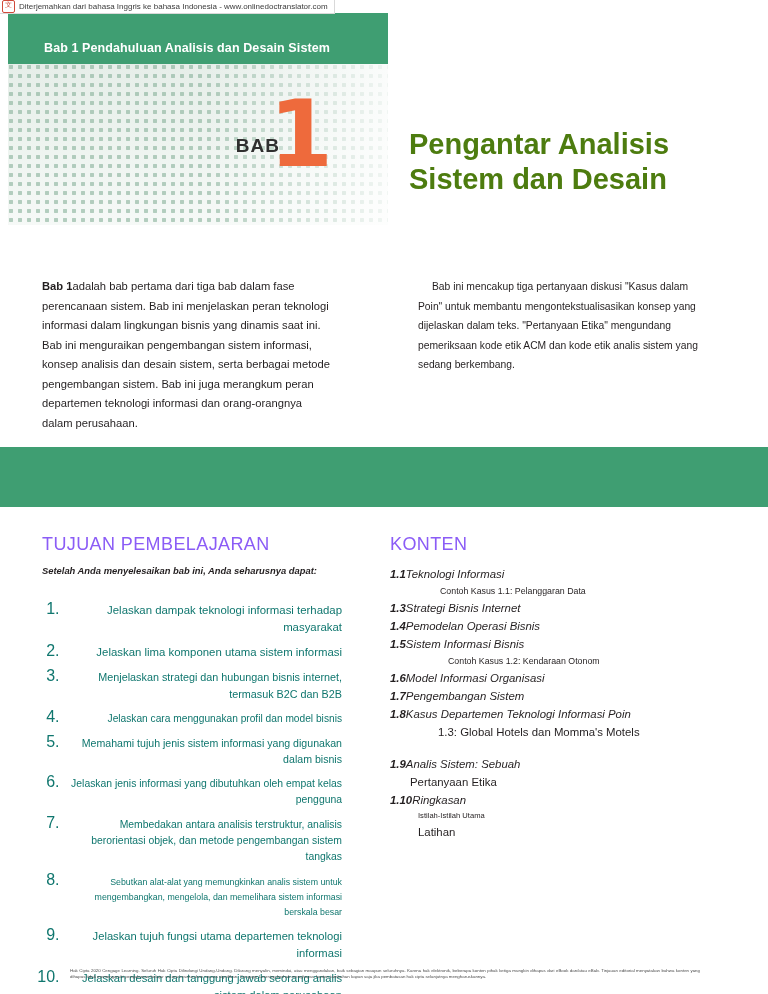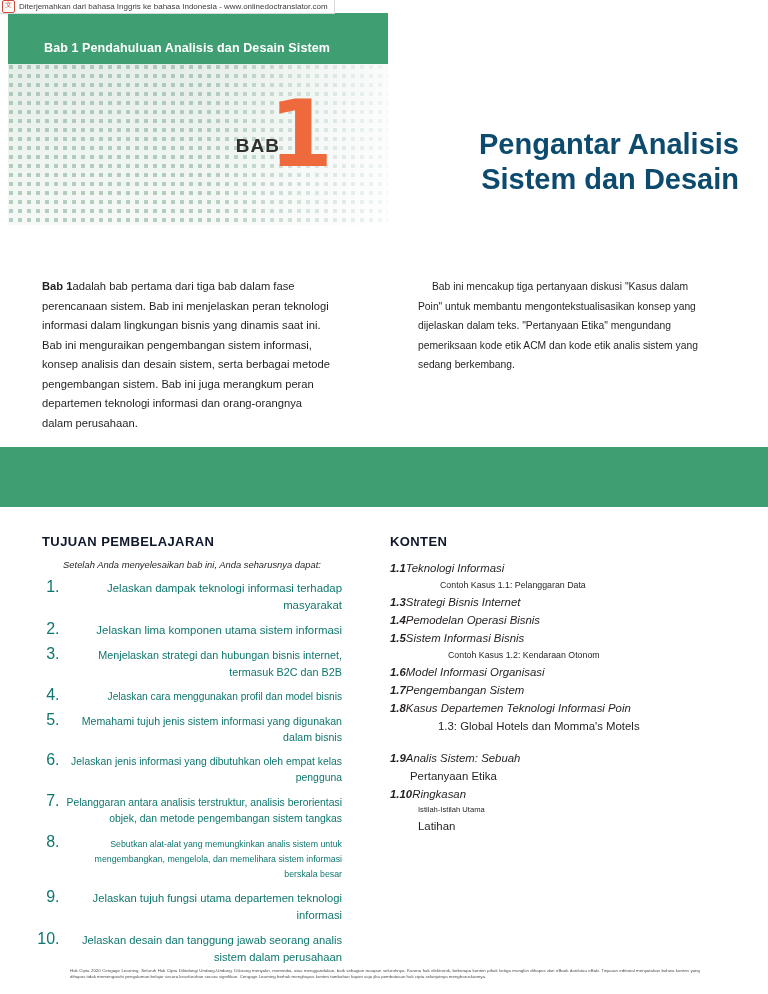--- a/index.html
+++ b/index.html
@@ -116,22 +116,21 @@
 
   
   .main-title {
     position: absolute;
     left: 409px;
     top: 108px;
     width: 330px;
     font-size: 29px;
     line-height: 35px;
     font-weight: bold;
-    color: #0c4a6e;
-    text-align: right;
+    color: #4d7c0f;
   }
 
   
   .intro-left {
     position: absolute;
     left: 42px;
     top: 277px;
     width: 290px;
     font-size: 11.2px;
     line-height: 19.5px;
@@ -161,33 +160,32 @@
   }
 
   
   .col-left {
     position: absolute;
     left: 42px;
     top: 534px;
     width: 300px;
   }
   .sec-head {
-    color: #0f172a;
-    font-size: 13px;
-    font-weight: bold;
+    color: #8b5cf6;
+    font-size: 18px;
+    font-weight: normal;
     letter-spacing: 0.4px;
     margin: 0 0 10px 0;
   }
   .sec-sub {
     font-size: 9.4px;
-    font-weight: normal;
+    font-weight: bold;
     font-style: italic;
-    margin: 0 0 8px 0;
-    color: #231f20;
-    text-align: center;
+    margin: 0 0 24px 0;
+    color: #231f20;
   }
   ol.obj {
     margin: 0;
     padding-left: 22px;
     list-style-type: decimal;
   }
   ol.obj li {
     margin-bottom: 6px;
     color: #0f766e;
     text-align: right;
@@ -293,21 +291,21 @@
     <li>
         <span style="font-size:10.2px;line-height:16px">Jelaskan cara menggunakan profil dan model bisnis</span>
       </li>
     <li>
         <span style="font-size:10.6px;line-height:16px">Memahami tujuh jenis sistem informasi yang digunakan dalam bisnis</span>
       </li>
     <li>
         <span style="font-size:10.4px;line-height:16px">Jelaskan jenis informasi yang dibutuhkan oleh empat kelas pengguna</span>
       </li>
     <li>
-        <span style="font-size:10.4px;line-height:16px">Pelanggaran antara analisis terstruktur, analisis berorientasi objek, dan metode pengembangan sistem tangkas</span>
+        <span style="font-size:10.4px;line-height:16px">Membedakan antara analisis terstruktur, analisis berorientasi objek, dan metode pengembangan sistem tangkas</span>
       </li>
     <li>
         <span style="font-size:8.8px;line-height:15px">Sebutkan alat-alat yang memungkinkan analis sistem untuk mengembangkan, mengelola, dan memelihara sistem informasi berskala besar</span>
       </li>
     <li>
         <span style="font-size:11.2px;line-height:17px">Jelaskan tujuh fungsi utama departemen teknologi informasi</span>
       </li>
     <li>
         <span style="font-size:11.2px;line-height:17px">Jelaskan desain dan tanggung jawab seorang analis sistem dalam perusahaan</span>
       </li>

